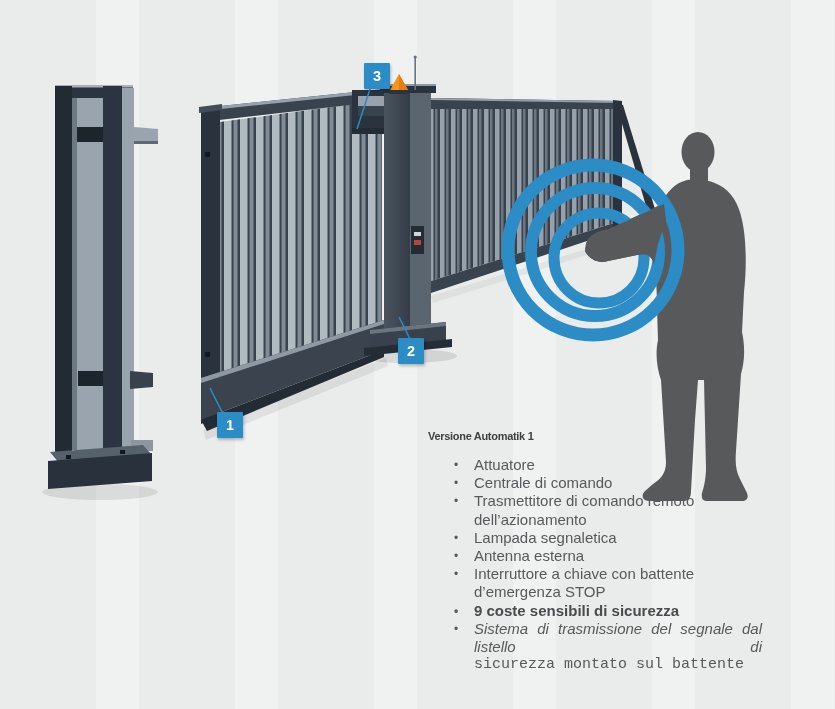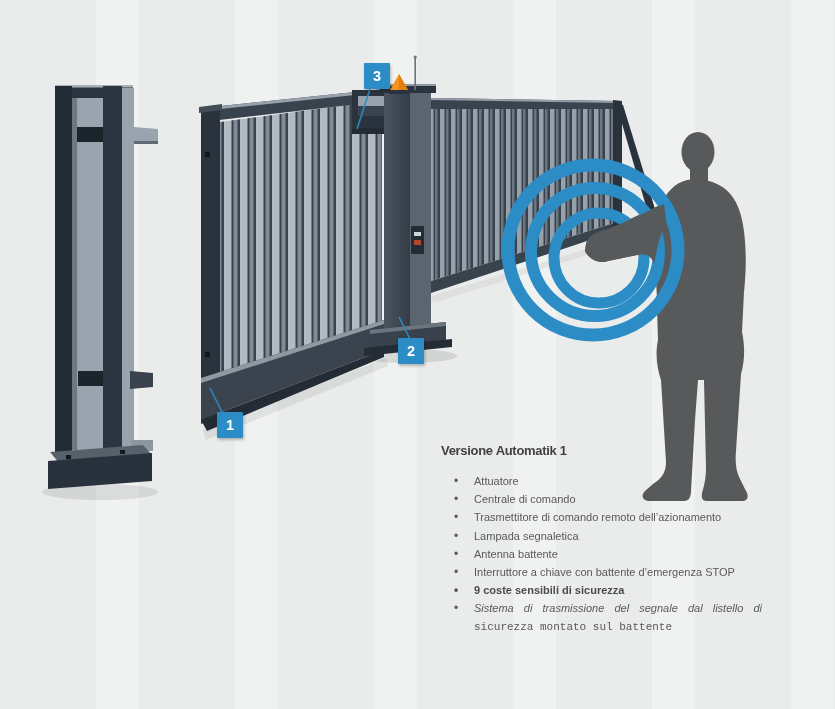--- a/index.html
+++ b/index.html
@@ -16,26 +16,26 @@
   .scene{position:absolute;left:0;top:0;}
   .marker{
     position:absolute;width:26px;height:26px;
     background:#2b8cc6;color:#ffffff;
     font-size:14.5px;font-weight:bold;text-align:center;line-height:26px;
     box-shadow:1px 2px 3px rgba(0,0,0,.25);
     border-radius:1px;
   }
   .textblock{position:absolute;left:428px;top:430px;width:334px;color:#58595b;}
   .textblock h2{
-    margin:13px;font-size:13px;font-weight:700;color:#414042;letter-spacing:-0.3px;
+    margin:0;font-size:11px;font-weight:700;color:#414042;letter-spacing:-0.3px;
   }
   .textblock ul{list-style:none;margin:14px 0 0 0;padding:0;}
   .textblock li{
     position:relative;padding-left:46px;
-    font-size:11px;line-height:18.2px;color:#58595b;
+    font-size:15px;line-height:18.2px;color:#58595b;
   }
   .textblock li::before{
     content:"•";position:absolute;left:26px;top:0;font-size:12px;color:#58595b;
   }
   .textblock li.bold{font-weight:bold;color:#4a4b4d;}
   .textblock li .l1{display:block;text-align:justify;text-align-last:justify;font-style:italic;}
   .textblock li .l2{display:block;font-family:Liberation Mono, monospace;}
 </style>
 </head>
 <body>
@@ -200,21 +200,21 @@
   <div class="marker" style="left:398px;top:338px;">2</div>
   <div class="marker" style="left:364px;top:63px;">3</div>
 
   <div class="textblock">
     <h2>Versione Automatik 1</h2>
     <ul>
       <li>Attuatore</li>
       <li>Centrale di comando</li>
       <li>Trasmettitore di comando remoto dell’azionamento</li>
       <li>Lampada segnaletica</li>
-      <li>Antenna battente</li>
+      <li>Antenna esterna</li>
       <li>Interruttore a chiave con battente d’emergenza STOP</li>
       <li class="bold">9 coste sensibili di sicurezza</li>
       <li>
         <span class="l1">Sistema di trasmissione del segnale dal listello di</span>
         <span class="l2">sicurezza montato sul battente</span>
       </li>
     </ul>
   </div>
 
 </div>

